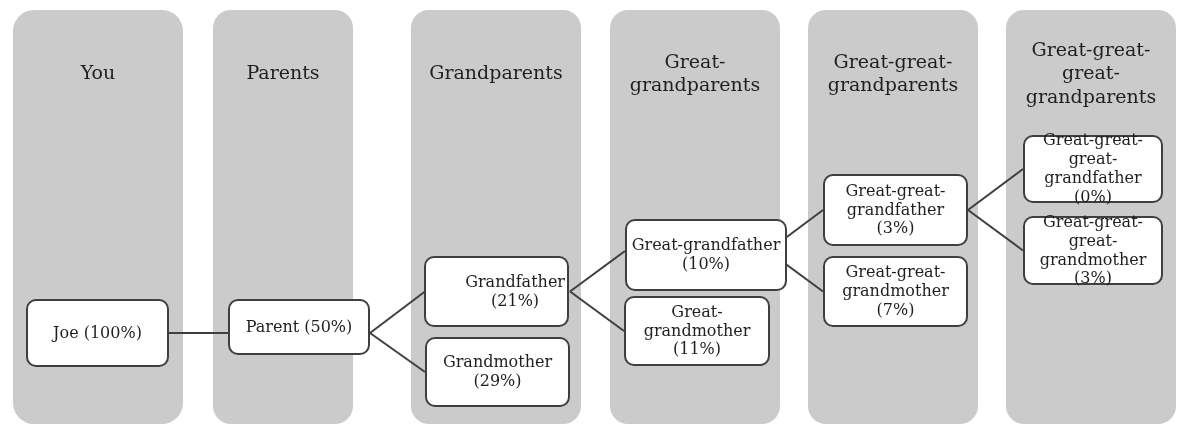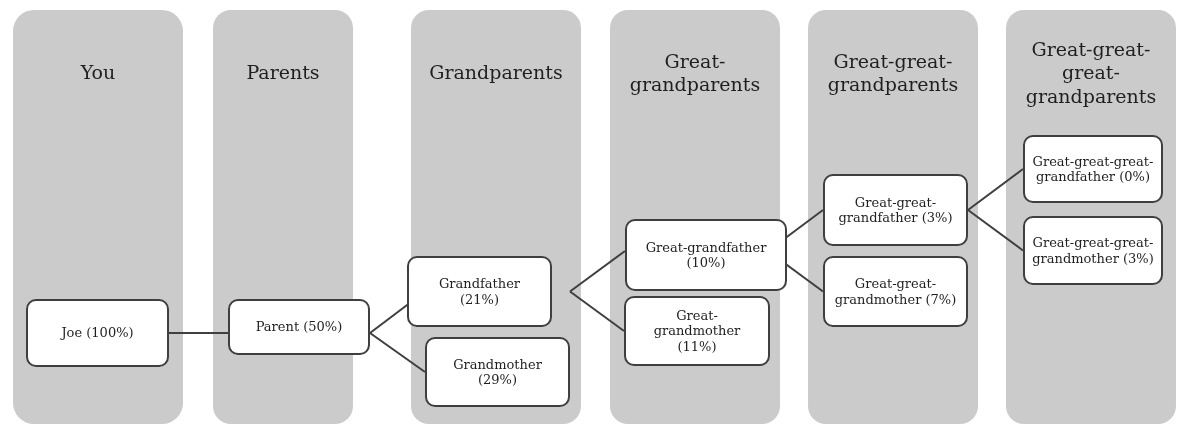--- a/index.html
+++ b/index.html
@@ -37,21 +37,21 @@
     position:absolute;
     background:var(--node-fill);
     border:2px solid var(--node-border);
     border-radius:10px;
     box-sizing:border-box;
     display:flex;align-items:center;justify-content:center;
     padding:2px;
   }
   .node-label{
     text-align:center;
-    font-size:13px;line-height:1.18;
+    font-size:16px;line-height:1.18;
     white-space:pre-line;
   }
 </style>
 </head>
 <body>
 
 <div class="canvas">
   <div class="layer" id="columns-layer">
       <div class="column" style="left: 13px; top: 10px; width: 170px; height: 414px; border-radius: 21px;">
     <div class="col-header">You</div>
@@ -87,21 +87,21 @@
       <line x1="968" y1="210" x2="1023" y2="169" stroke="#3f3f3f" stroke-width="2"></line>
       <line x1="968" y1="210" x2="1023" y2="250.5" stroke="#3f3f3f" stroke-width="2"></line>
     </svg>
   <div class="layer" id="nodes-layer">
       <div class="node" style="left: 26px; top: 299px; width: 143px; height: 68px;">
     <span class="node-label">Joe (100%)</span>
   </div>
       <div class="node" style="left: 228px; top: 299px; width: 142px; height: 56px;">
     <span class="node-label">Parent (50%)</span>
   </div>
-      <div class="node" style="left: 407px; top: 256px; width: 145px; height: 71px;">
+      <div class="node" style="left: 424px; top: 256px; width: 145px; height: 71px; justify-content: flex-end;">
     <span class="node-label">Grandfather
 (21%)</span>
   </div>
       <div class="node" style="left: 425px; top: 337px; width: 145px; height: 70px;">
     <span class="node-label">Grandmother
 (29%)</span>
   </div>
       <div class="node" style="left: 625px; top: 219px; width: 162px; height: 72px;">
     <span class="node-label">Great-grandfather
 (10%)</span>

